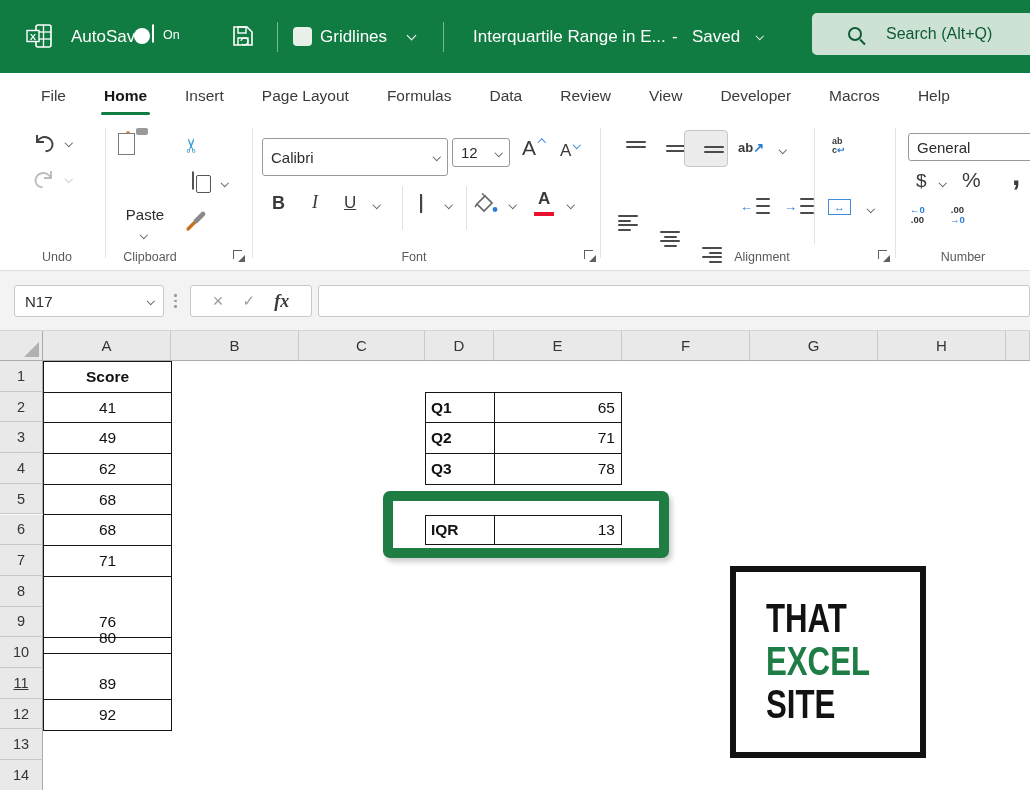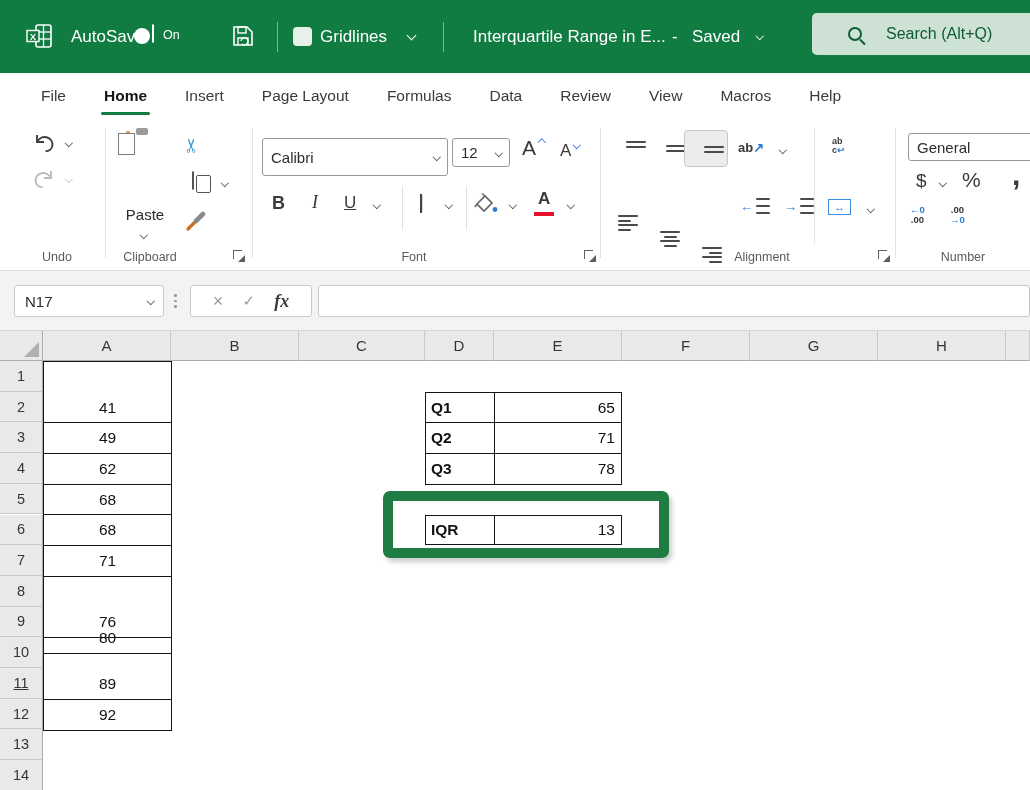--- a/index.html
+++ b/index.html
@@ -141,20 +141,21 @@
 
   <nav class="tabrow">
       <div class="rtab">File</div>
       <div class="rtab active">Home</div>
       <div class="rtab">Insert</div>
       <div class="rtab">Page Layout</div>
       <div class="rtab">Formulas</div>
       <div class="rtab">Data</div>
       <div class="rtab">Review</div>
       <div class="rtab">View</div>
+      <div class="rtab">Developer</div>
       <div class="rtab">Macros</div>
       <div class="rtab">Help</div>
     </nav>
 
   <section class="ribbon">
     
     <span class="gsep" style="left:105px"></span>
     <span class="gsep" style="left:252px"></span>
     <span class="gsep" style="left:600px"></span>
     <span class="gsep" style="left:895px"></span>
@@ -348,20 +349,21 @@
         <div class="rowhdr" style="top: 244.9px; height: 30.7px;">8</div>
         <div class="rowhdr" style="top: 275.6px; height: 30.7px;">9</div>
         <div class="rowhdr" style="top: 306.3px; height: 30.7px;">10</div>
         <div class="rowhdr" style="top: 337px; height: 30.7px; text-decoration: underline;">11</div>
         <div class="rowhdr" style="top: 367.7px; height: 30.7px;">12</div>
         <div class="rowhdr" style="top: 398.4px; height: 30.7px;">13</div>
         <div class="rowhdr" style="top: 429.1px; height: 30.7px;">14</div>
       </div>
 
     <div class="blk" style="left:43px;top:30px;width:129px;height:369.5px">
+        <div class="scell hdr" style="top: 0px; height: 30.7px;">Score</div>
         <div class="scell" style="top: 30.7px; height: 30.7px;">41</div>
         <div class="scell" style="top: 61.4px; height: 30.7px;">49</div>
         <div class="scell" style="top: 92.1px; height: 30.7px;">62</div>
         <div class="scell" style="top: 122.8px; height: 30.7px;">68</div>
         <div class="scell" style="top: 153.5px; height: 30.7px;">68</div>
         <div class="scell" style="top: 184.2px; height: 30.7px;">71</div>
         <div class="scell" style="top: 245.6px; height: 30.7px;">76</div>
         <div class="scell" style="top: 261px; height: 30.7px;">80</div>
         <div class="scell" style="top: 307px; height: 30.7px;">89</div>
         <div class="scell last" style="top: 337.7px; height: 30.7px;">92</div>
@@ -381,14 +383,19 @@
           <div class="qval">78</div>
         </div>
       </div>
 
     <div class="iqr-highlight"></div>
     <div class="iqr-table">
       <div class="qlab">IQR</div>
       <div class="qval">13</div>
     </div>
 
+    <div class="logo">
+      <div class="ln">THAT</div>
+      <div class="ln l2">EXCEL</div>
+      <div class="ln">SITE</div>
+    </div>
   </section>
 </div>
 
 </body></html>

